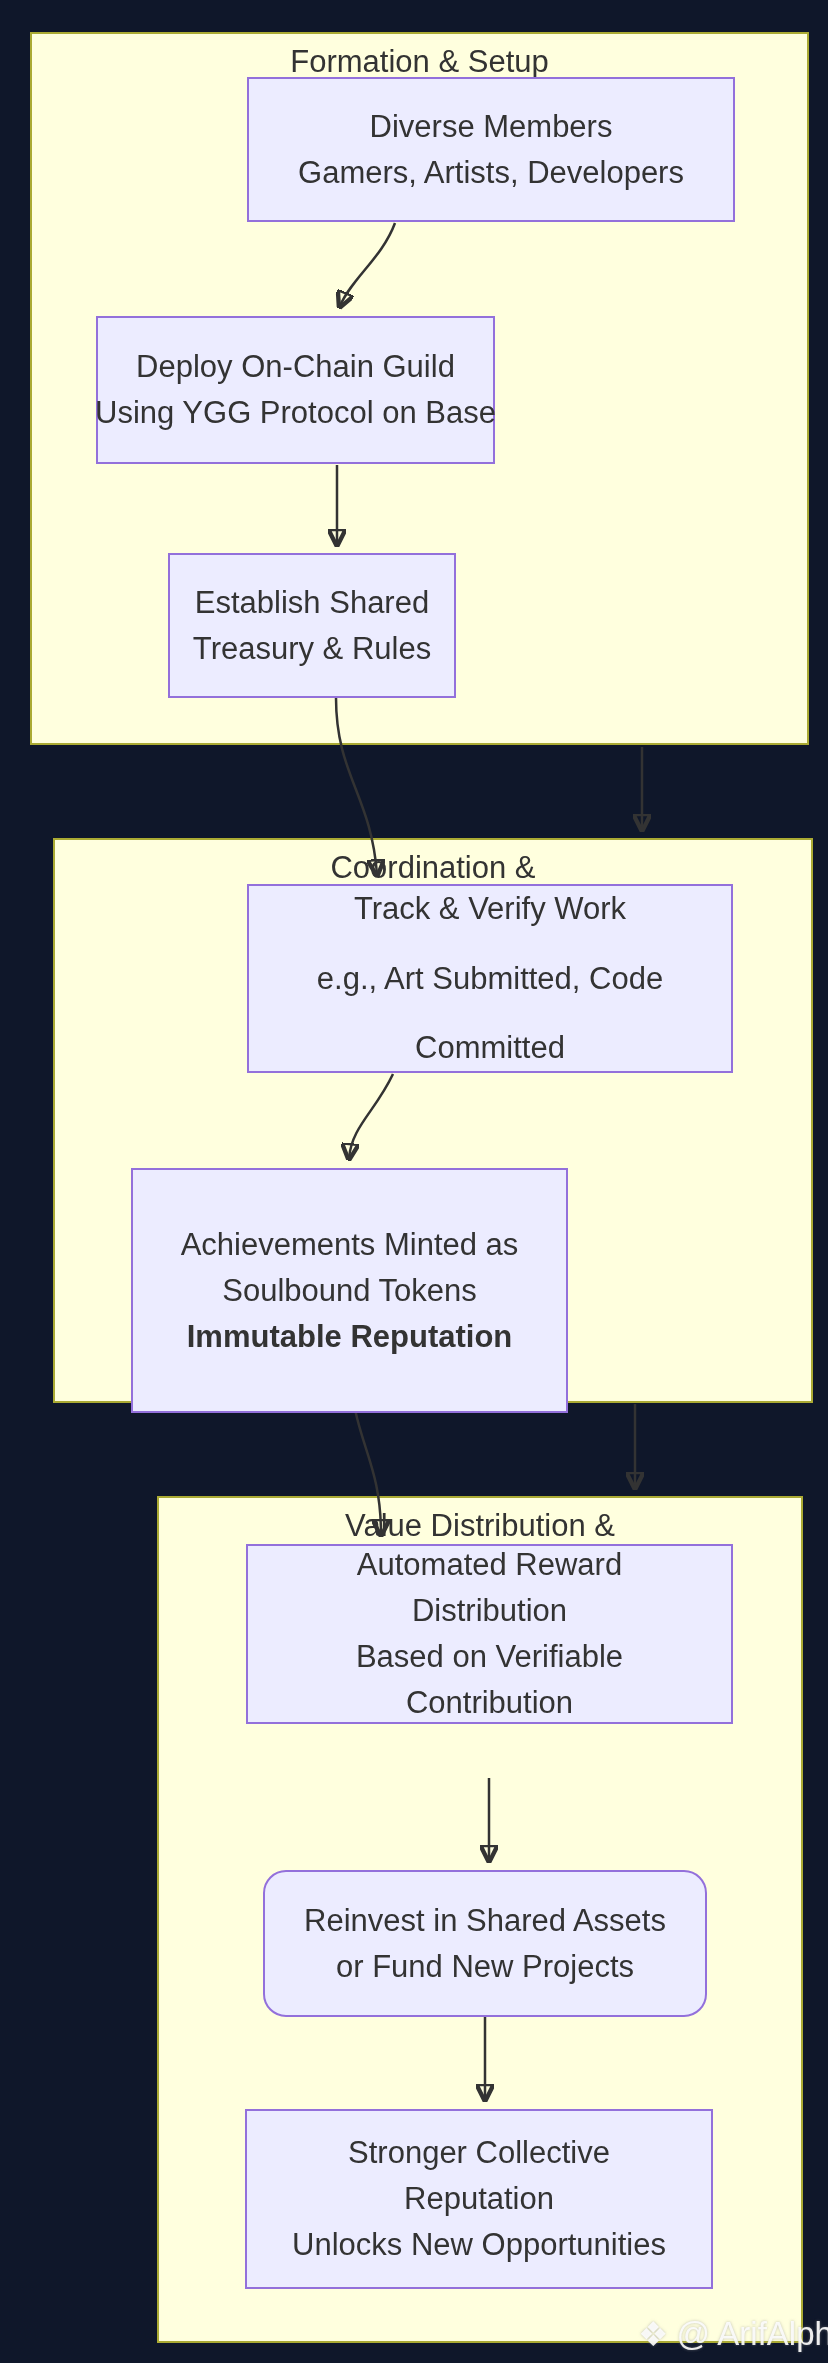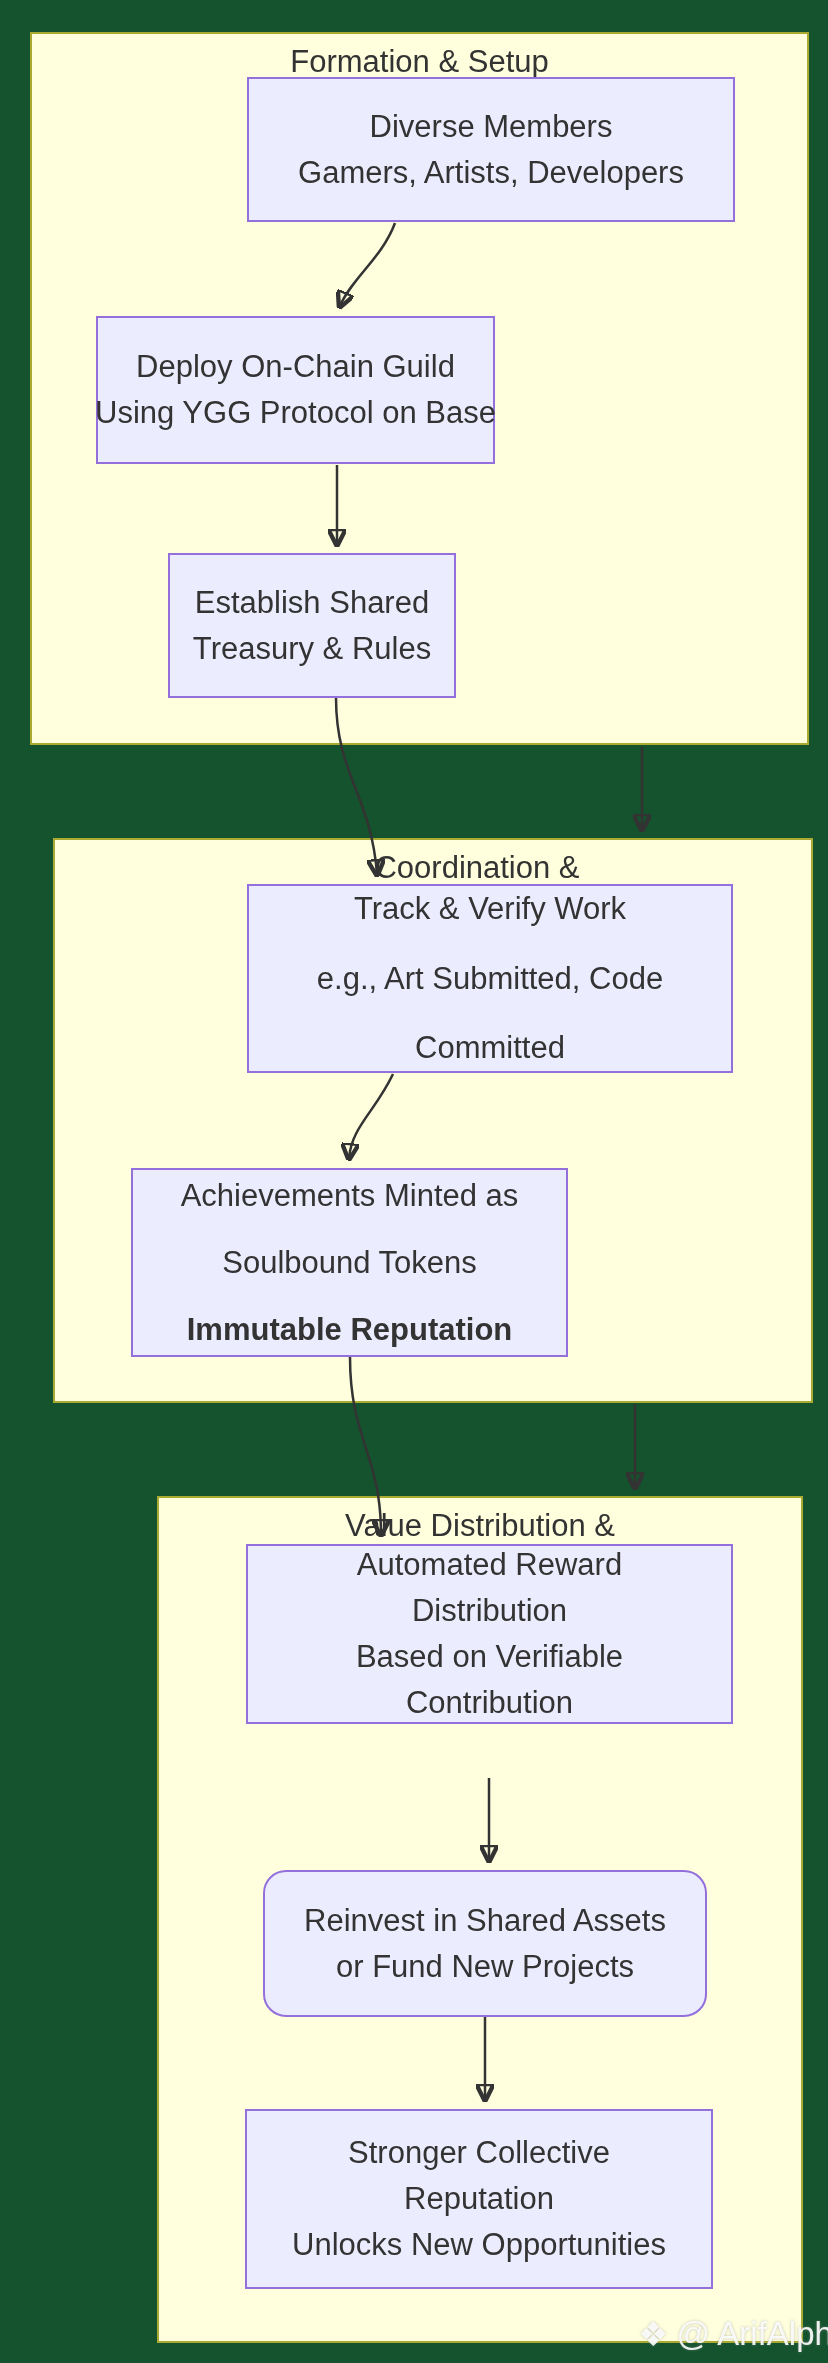--- a/index.html
+++ b/index.html
@@ -9,21 +9,21 @@
     --cluster-border:#AAAA33;
     --edge:#333333;
     --text:#333333;
   }
   *{margin:0;padding:0;box-sizing:border-box;}
   html,body{background:#ffffff;}
   body{font-family:"Liberation Sans","DejaVu Sans",sans-serif;color:var(--text);}
   .canvas{
     position:relative;
     width:828px;height:2363px;
-    background:#14532d;
+    background:#0f172a;
     overflow:hidden;
   }
   .cluster{
     position:absolute;
     background:var(--cluster-fill);
     border:2px solid var(--cluster-border);
   }
   .cluster-title{
     position:absolute;
     width:100%;
@@ -59,28 +59,28 @@
   }
   .node .line{
     font-size:31px;
     line-height:46px;
     color:var(--text);
     white-space:nowrap;
   }
   .node .line.bold{font-weight:700;}
   
   #s1{left:30px;top:32px;width:779px;height:713px;}
-  #s2{left:53px;top:838px;width:760px;height:565px;padding-left:44px;}
+  #s2{left:53px;top:838px;width:760px;height:565px;}
   #s3{left:157px;top:1496px;width:646px;height:847px;}
   
   #n-diverse     {left:247px;top:77px;  width:488px;height:145px;}
   #n-deploy      {left:96px; top:316px; width:399px;height:148px;}
   #n-establish   {left:168px;top:553px; width:288px;height:145px;}
   #n-track       {left:247px;top:884px; width:486px;height:189px;justify-content:space-between;}
-  #n-achievements{left:131px;top:1168px;width:437px;height:189px;gap:21px;}
+  #n-achievements{left:131px;top:1168px;width:437px;height:245px;}
   #n-automated   {left:246px;top:1544px;width:487px;height:180px;}
   #n-reinvest    {left:263px;top:1870px;width:444px;height:147px;border-radius:23px;}
   #n-stronger    {left:245px;top:2109px;width:468px;height:180px;}
   .watermark{
     position:absolute;
     left:638px;top:2315px;
     z-index:4;
     display:flex;
     align-items:center;
     gap:8px;

